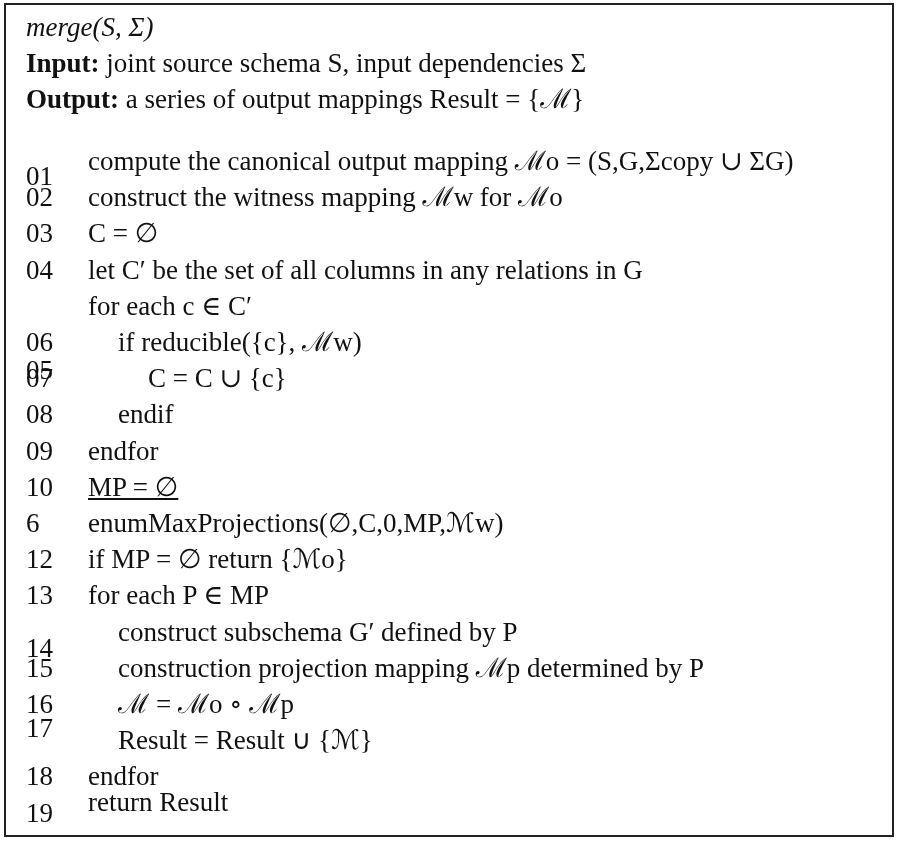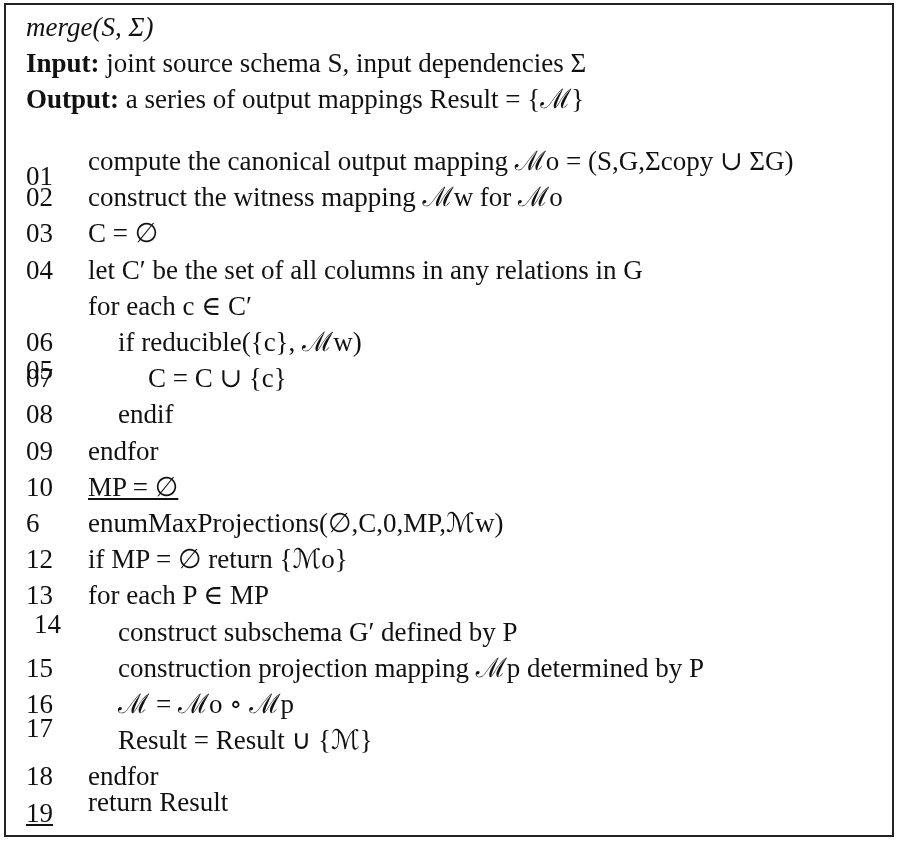--- a/index.html
+++ b/index.html
@@ -44,26 +44,26 @@
       <div class="num" style="top: 427.6px;">09</div>
       <div class="code" style="top: 427.6px;">endfor</div>
       <div class="num" style="top: 463.8px;">10</div>
       <div class="code" style="top: 463.8px; text-decoration: underline;">MP = ∅</div>
       <div class="num" style="top: 500px;">6</div>
       <div class="code" style="top: 500px;">enumMaxProjections(∅,C,0,MP,ℳw)</div>
       <div class="num" style="top: 536.2px;">12</div>
       <div class="code" style="top: 536.2px;">if MP = ∅ return {ℳo}</div>
       <div class="num" style="top: 572.4px;">13</div>
       <div class="code" style="top: 572.4px;">for each P ∈ MP</div>
-      <div class="num" style="top: 601px; margin-left: 8px;">14</div>
+      <div class="num" style="top: 625px;">14</div>
       <div class="code i1" style="top: 608.6px;">construct subschema G′ defined by P</div>
       <div class="num" style="top: 644.8px;">15</div>
       <div class="code i1" style="top: 644.8px;">construction projection mapping ℳp determined by P</div>
       <div class="num" style="top: 681px;">16</div>
       <div class="code i1" style="top: 681px;">ℳ = ℳo ∘ ℳp</div>
       <div class="num" style="top: 705px;">17</div>
       <div class="code i1" style="top: 717.2px; font-family: Liberation Serif, serif;">Result = Result ∪ {ℳ}</div>
       <div class="num" style="top: 753.4px;">18</div>
       <div class="code" style="top: 753.4px;">endfor</div>
-      <div class="num" style="top: 789.6px; text-decoration: underline;">19</div>
+      <div class="num" style="top: 789.6px;">19</div>
       <div class="code" style="top: 779px;">return Result</div>
     </div>
 </div>
 
 </body></html>

